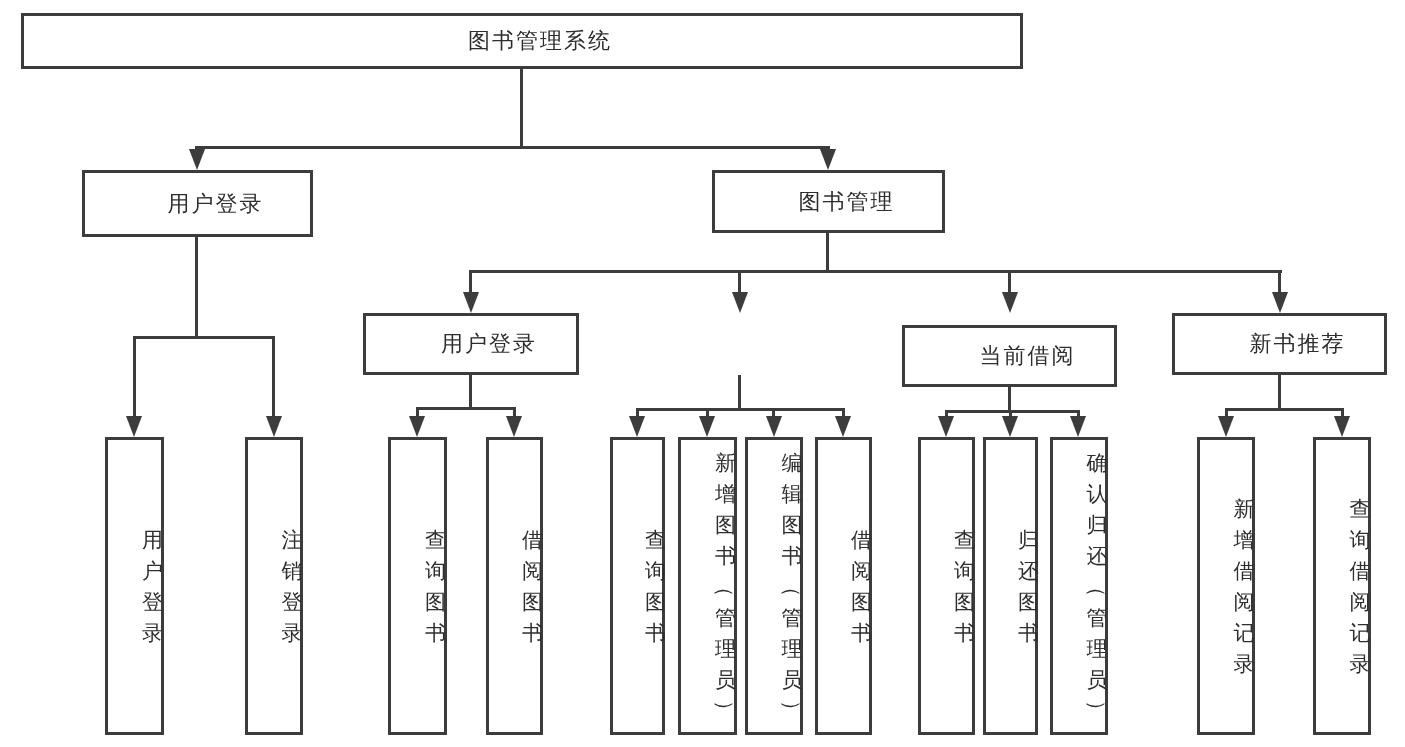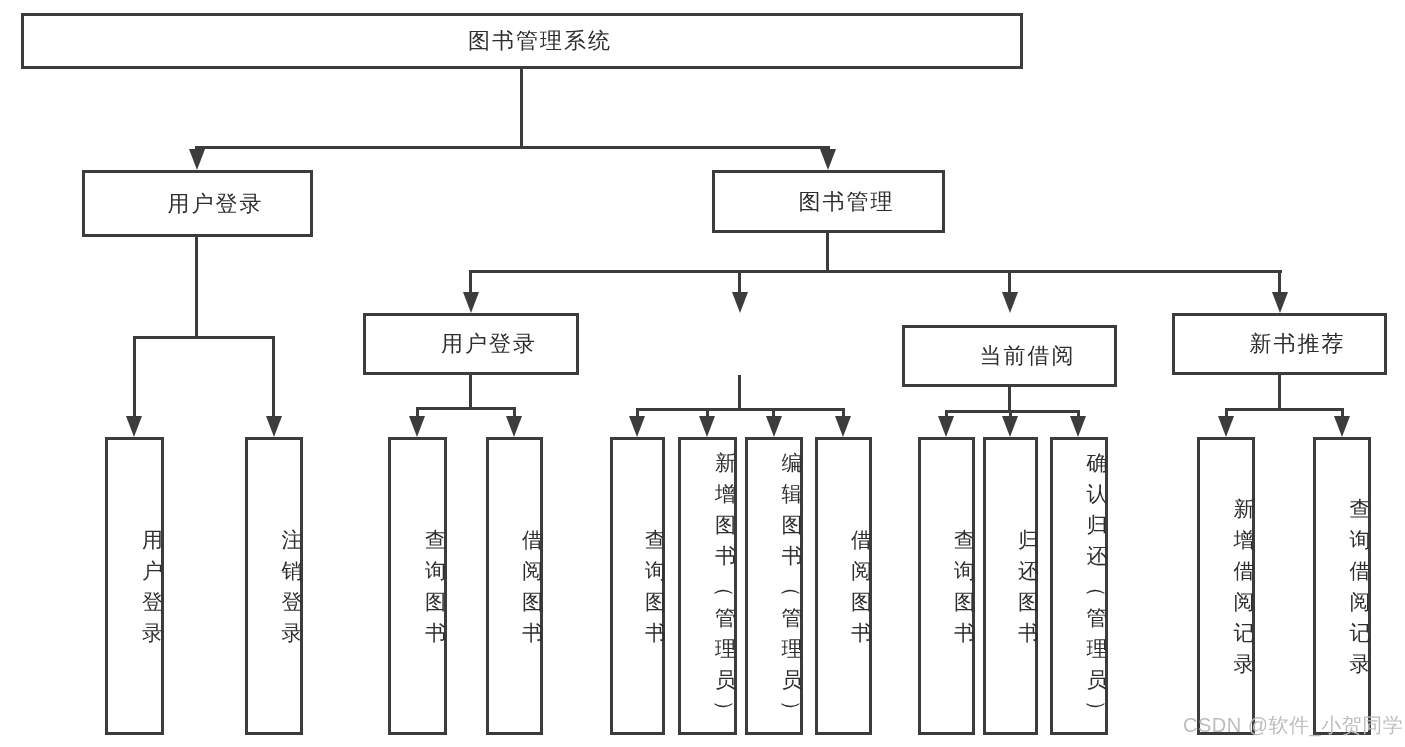--- a/index.html
+++ b/index.html
@@ -199,15 +199,14 @@
     </div>
   <div class="box leaf" style="left:1313px;top:437px;width:58px;height:298px;">
       <span class="vchar">查</span>
       <span class="vchar">询</span>
       <span class="vchar">借</span>
       <span class="vchar">阅</span>
       <span class="vchar">记</span>
       <span class="vchar">录</span>
     </div>
 
-  <div class="watermark">CSDN @软件_小贺同学</div>
 
 </div>
 
 </body></html>

